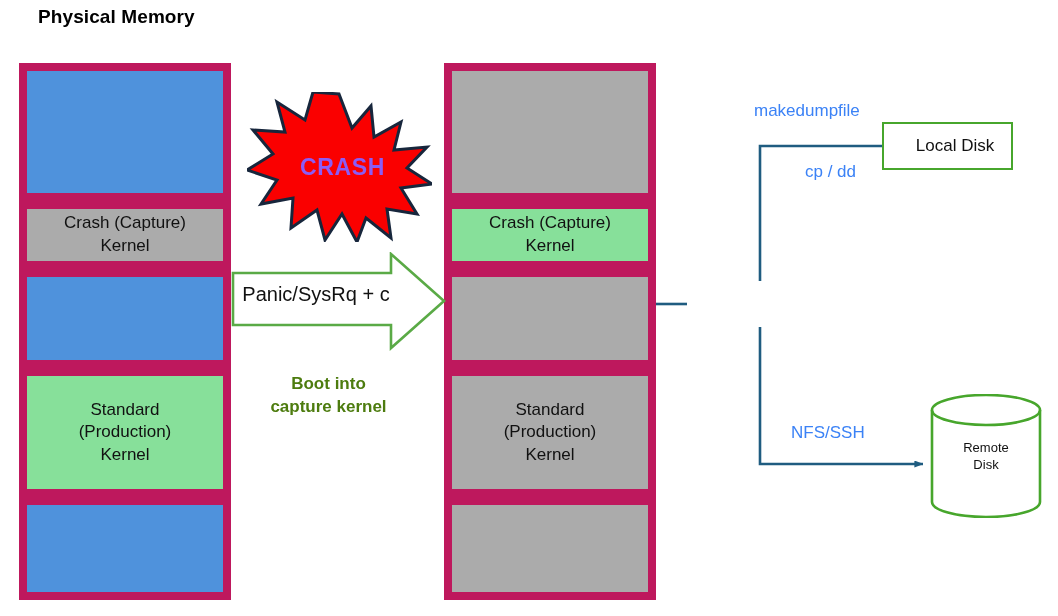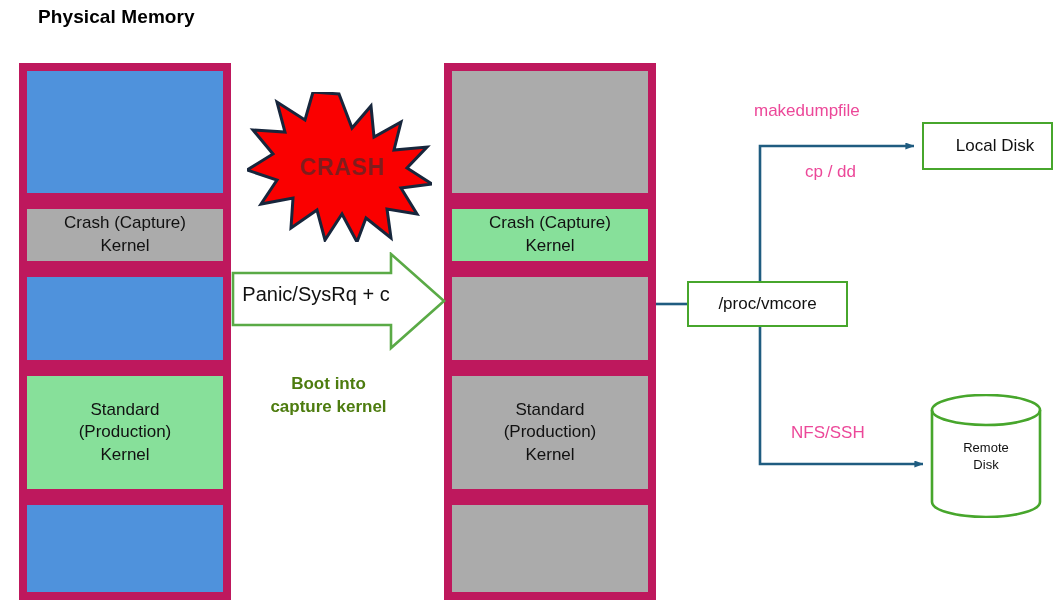--- a/index.html
+++ b/index.html
@@ -67,21 +67,21 @@
     position: absolute;
     left: 0;
     top: 0;
     width: 185px;
     height: 150px;
     display: flex;
     align-items: center;
     justify-content: center;
     font-size: 23px;
     font-weight: bold;
-    color: #7f1d1d;
+    color: #8b5cf6;
     letter-spacing: 0.6px;
     padding-left: 6px;
     box-sizing: border-box;
     pointer-events: none;
   }
 
   
   .block-arrow {
     position: absolute;
     left: 231px;
@@ -160,21 +160,21 @@
     left: 0;
     top: 0;
     width: 1058px;
     height: 616px;
     pointer-events: none;
   }
 
   .edge-label {
     position: absolute;
     font-size: 17px;
-    color: #ec4899;
+    color: #3b82f6;
     white-space: nowrap;
   }
   .lbl-makedumpfile { left: 754px; top: 101px; }
   .lbl-cpdd        { left: 805px; top: 162px; }
   .lbl-nfsssh      { left: 791px; top: 423px; }
 </style>
 </head>
 <body>
 
 <div id="canvas">
@@ -232,25 +232,22 @@
 
     <path d="M 760 281 L 760 146 L 914 146" fill="none" stroke="#1f5c80" stroke-width="2.6" marker-end="url(#arrowhead)"></path>
 
     <path d="M 760 327 L 760 464 L 923 464" fill="none" stroke="#1f5c80" stroke-width="2.6" marker-end="url(#arrowhead)"></path>
   </svg>
 
   <div class="edge-label lbl-makedumpfile">makedumpfile</div>
   <div class="edge-label lbl-cpdd">cp / dd</div>
   <div class="edge-label lbl-nfsssh">NFS/SSH</div>
 
-  <div class="green-box" style="left:687px; top:281px; width:161px; height:46px;">
-    <span>/proc/vmcore</span>
-  </div>
-
-  <div class="green-box" style="left:922px; top:122px; width:131px; height:48px;padding-left:15px;">
+
+  <div class="green-box" style="left:882px; top:122px; width:131px; height:48px;padding-left:15px;">
     <span>Local Disk</span>
   </div>
 
   <div class="cylinder">
     <svg viewBox="0 0 112 124" xmlns="http://www.w3.org/2000/svg">
       <path d="M 2 16 L 2 108 A 54 15 0 0 0 110 108 L 110 16" fill="#ffffff" stroke="#47a62c" stroke-width="2.6"></path>
       <ellipse cx="56" cy="16" rx="54" ry="15" fill="#ffffff" stroke="#47a62c" stroke-width="2.6"></ellipse>
     </svg>
   </div>
   <div class="cylinder-label">

